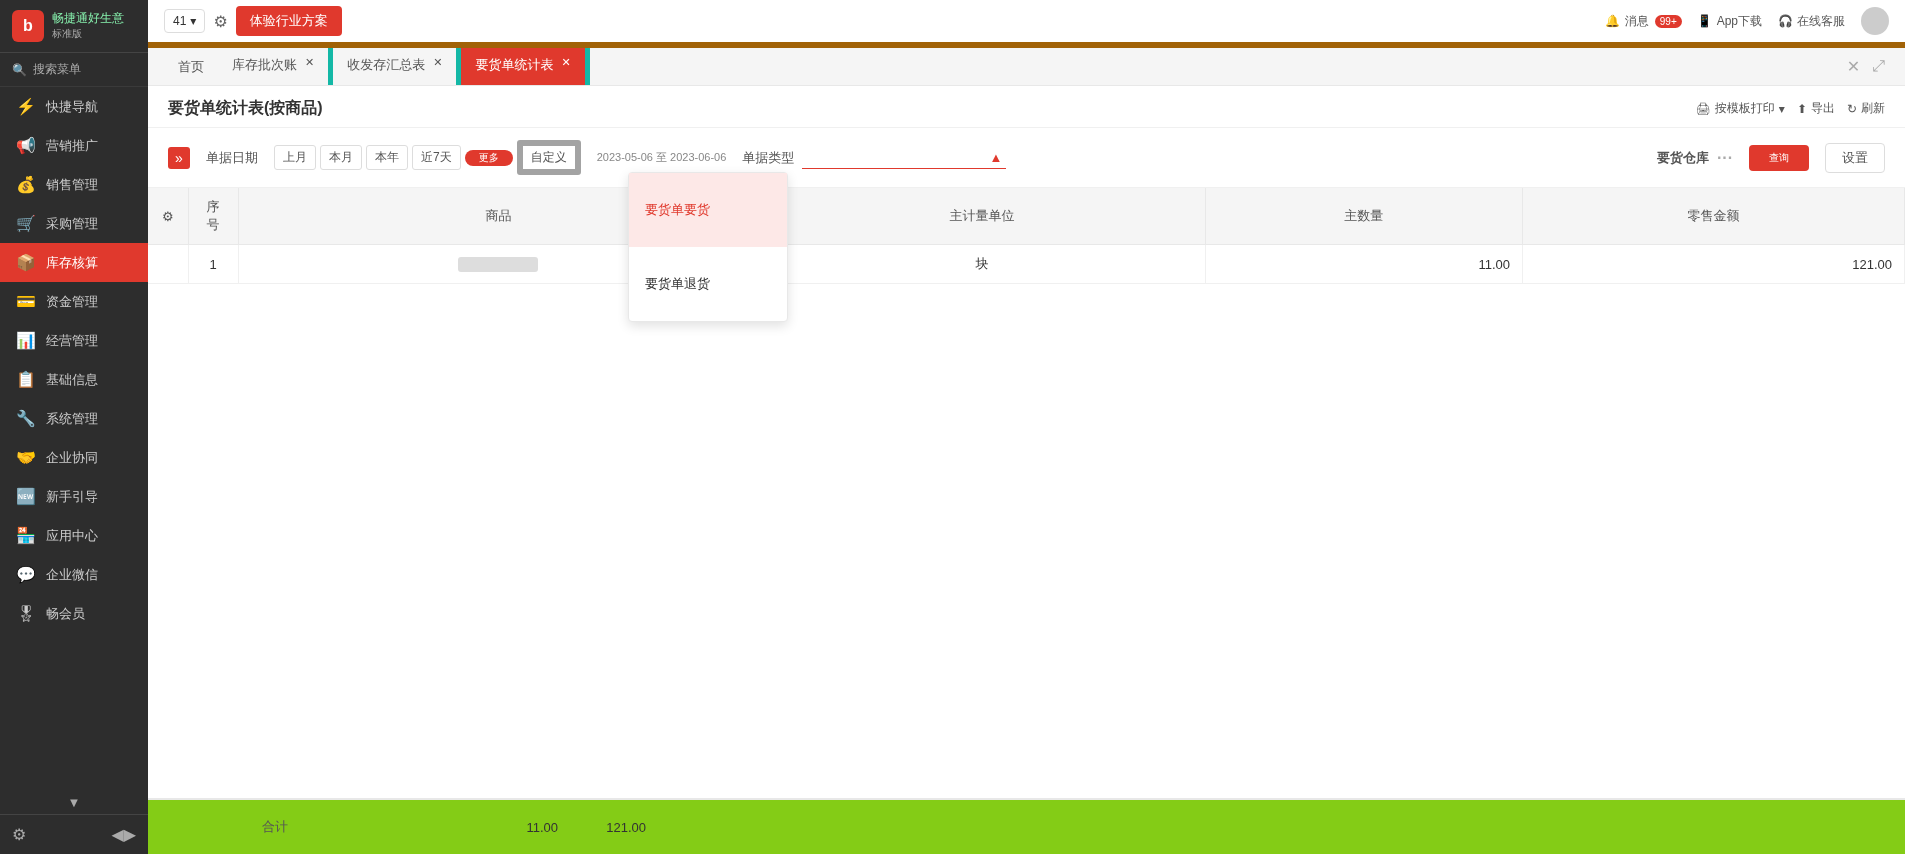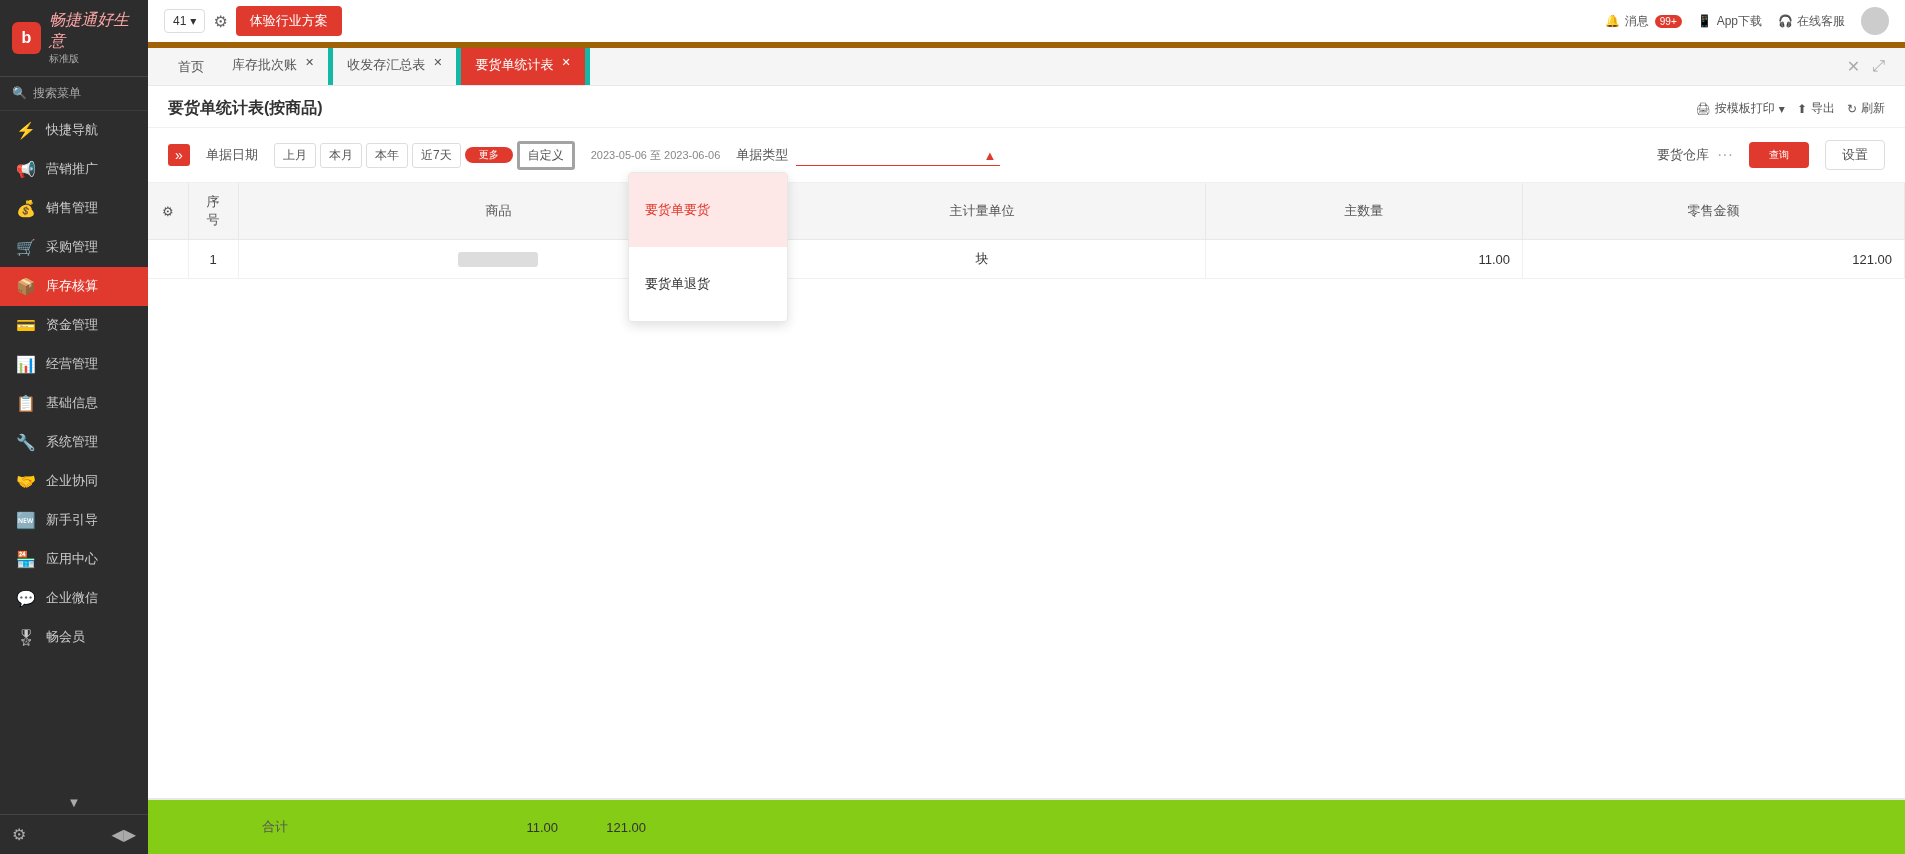--- a/index.html
+++ b/index.html
@@ -27,21 +27,21 @@
       height: 32px;
       background: #e0392d;
       border-radius: 6px;
       display: flex;
       align-items: center;
       justify-content: center;
       color: white;
       font-weight: bold;
       font-size: 16px;
     }
-    .logo-text { color: #fca5a5; font-size: 16px; line-height: 1.3; font-style: italic; }
+    .logo-text { color: #86efac; font-size: 12px; line-height: 1.3; }
     .logo-sub { color: #aaa; font-size: 10px; }
 
     .sidebar-search {
       display: flex;
       align-items: center;
       padding: 8px 12px;
       gap: 6px;
       color: #aaa;
       cursor: pointer;
       font-size: 12px;
@@ -237,21 +237,21 @@
     .more-badge {
       background: #e0392d;
       color: white;
       border-radius: 10px;
       padding: 1px 14px;
       font-size: 10px;
       cursor: pointer;
     }
     .custom-btn {
       padding: 3px 8px;
-      border: 3px solid #a3a3a3;
+      border: 6px solid #a3a3a3;
       background: #fff;
       border-radius: 3px;
       cursor: pointer;
       font-size: 12px;
       color: #555;
     }
 
     .filter-type-group {
       display: flex;
       align-items: center;
@@ -277,20 +277,21 @@
       right: 4px;
       color: #e0392d;
       cursor: pointer;
     }
 
     .warehouse-group {
       display: flex;
       align-items: center;
       gap: 8px;
       margin-left: auto;
+      font-weight: bold;
     }
     .warehouse-label { color: #555; font-size: 13px; }
     .warehouse-dots { color: #aaa; cursor: pointer; font-size: 16px; }
 
     .query-btn {
       background: #e0392d;
       color: white;
       border: none;
       padding: 6px 20px;
       border-radius: 4px;

